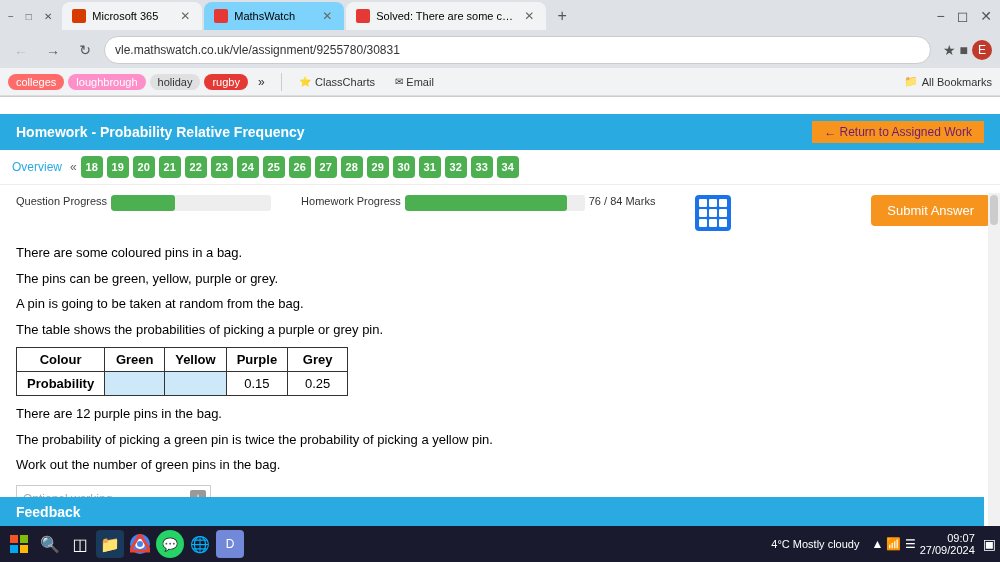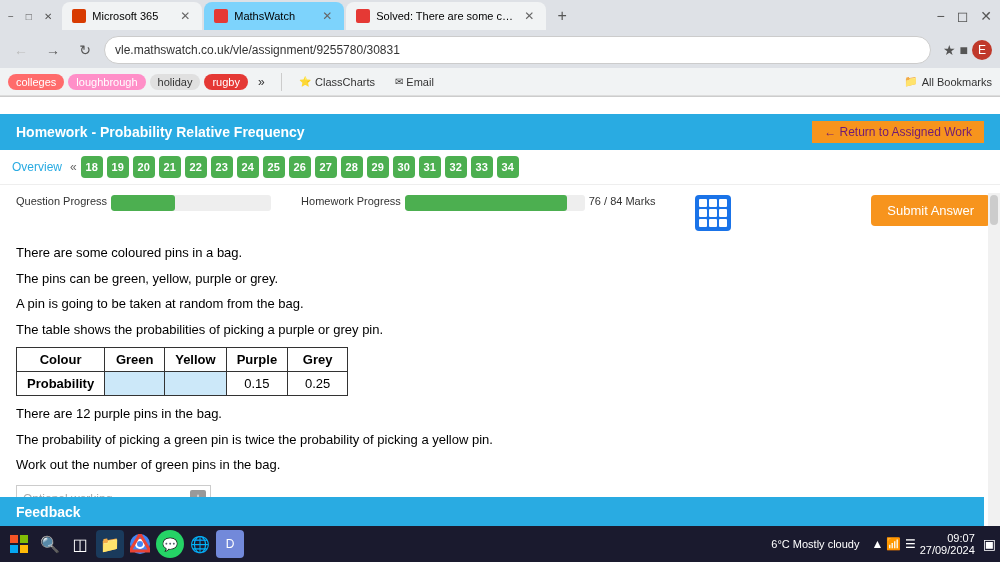--- a/index.html
+++ b/index.html
@@ -653,21 +653,21 @@
       <circle cx="10" cy="10" r="5" fill="white"></circle>
       <circle cx="10" cy="10" r="3" fill="#4285f4"></circle>
       <path d="M10 0 L20 17 L0 17 Z" fill="none" stroke="#ea4335" stroke-width="3"></path>
     </svg>
   </div>
   <div class="taskbar-icon" style="background:#25d366;border-radius:50%;color:white;font-size:13px;">💬</div>
   <div class="taskbar-icon" style="font-size:16px;">🌐</div>
   <div class="taskbar-icon" style="background:#7289da;border-radius:4px;color:white;font-size:12px;">D</div>
 
   <div class="taskbar-right">
-    <span style="font-size:11px;color:white;margin-right:8px;">6°C  Mostly cloudy</span>
+    <span style="font-size:11px;color:white;margin-right:8px;">4°C  Mostly cloudy</span>
     <span style="font-size:12px;color:white;">▲ 📶 ☰</span>
     <div class="taskbar-time">
       <span>09:07</span>
       <span>27/09/2024</span>
     </div>
     <span style="font-size:14px;color:white;margin-left:4px;">▣</span>
   </div>
 </div>
 
 </body></html>

